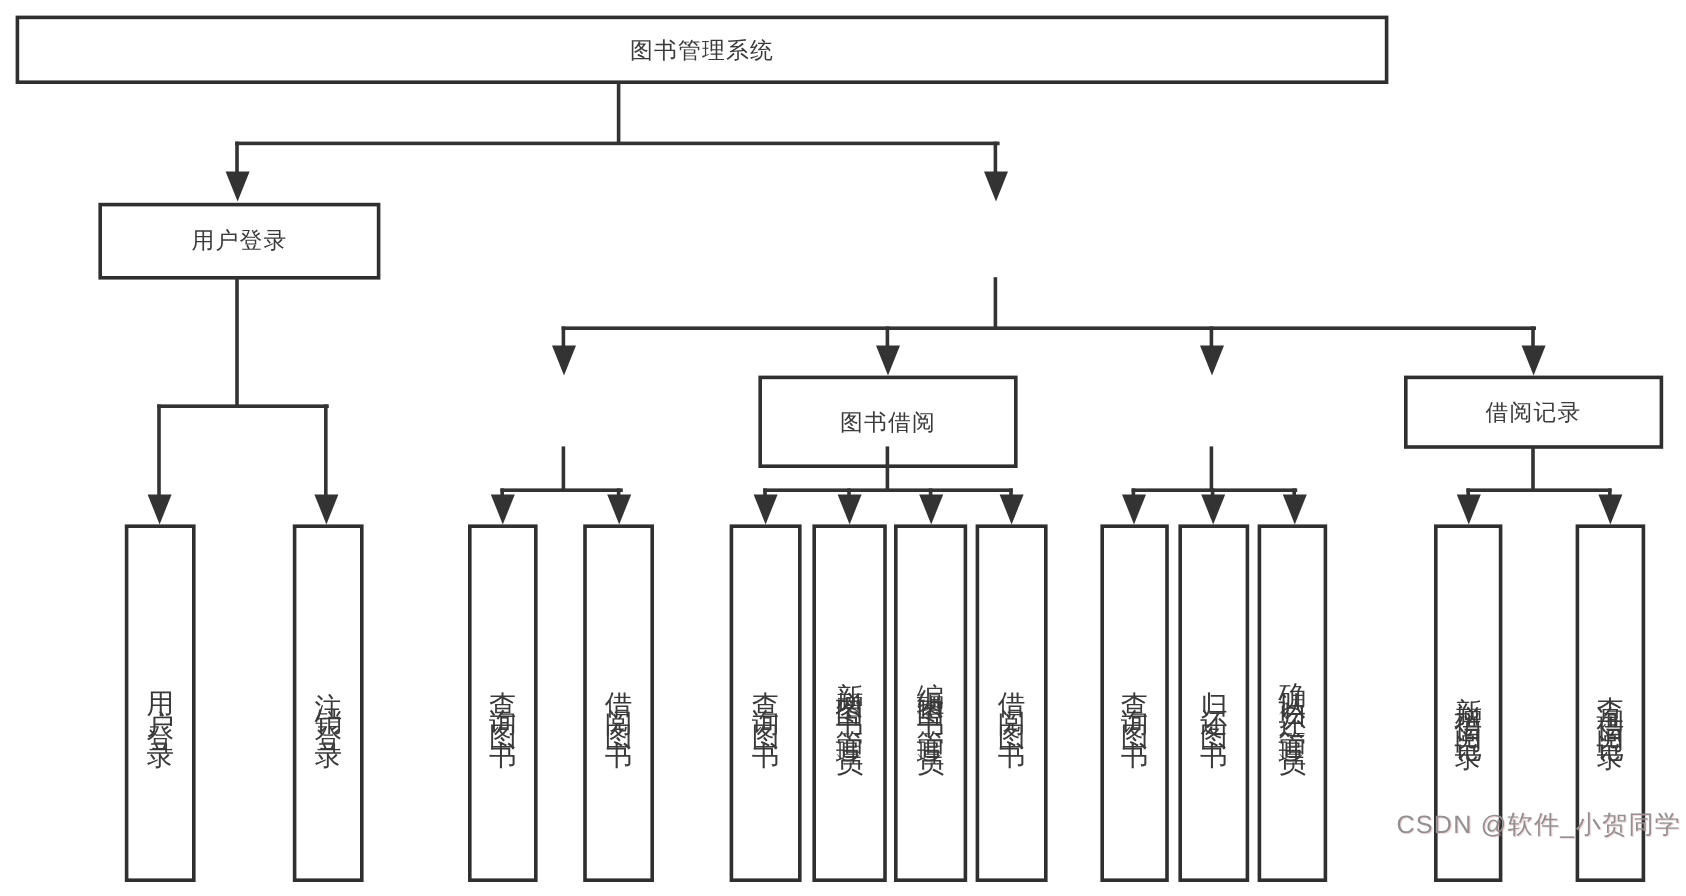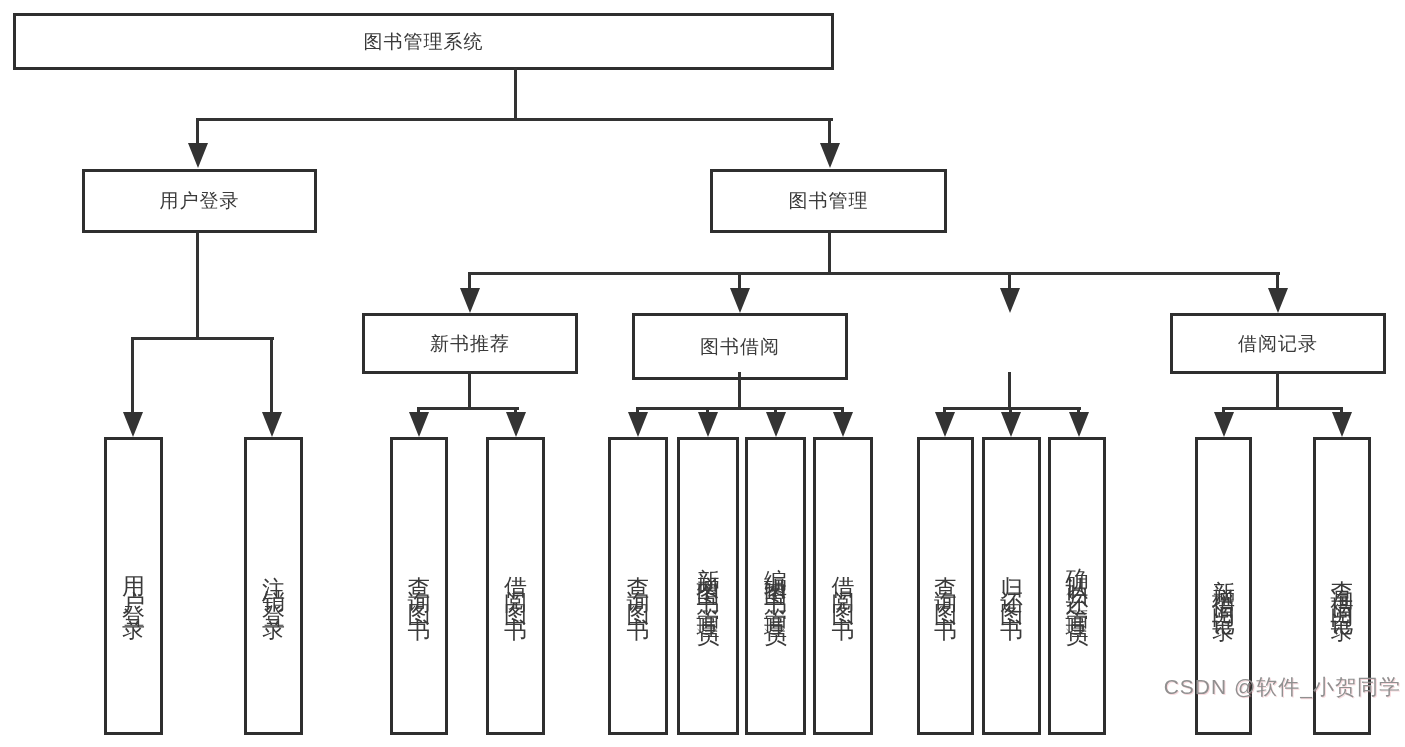--- a/index.html
+++ b/index.html
@@ -61,27 +61,25 @@
     text-shadow: 1px 1px 0 rgba(235, 150, 160, 0.35);
     letter-spacing: 1px;
     white-space: nowrap;
   }
 </style>
 </head>
 <body>
 
 <div id="canvas">
 
-  <div class="box hbox" style="left:13px; top:13px; width:821px; height:57px;">图书管理系统</div>
+  <div class="box hbox" style="left:13px; top:13px; width:1144px; height:57px;">图书管理系统</div>
 
   <div class="box hbox" style="left:82px; top:169px; width:235px; height:64px;">用户登录</div>
-  <div class="box hbox" style="left:710px; top:169px; width:237px; height:64px;">图书管理</div>
 
-  <div class="box hbox" style="left:362px; top:313px; width:216px; height:61px;">新书推荐</div>
-  <div class="box hbox" style="left:632px; top:313px; width:216px; height:67px;">图书借阅</div>
+  <div class="box hbox" style="left:632px; top:313px; width:216px; height:77px;">图书借阅</div>
   <div class="box hbox" style="left:1170px; top:313px; width:216px; height:61px;">借阅记录</div>
 
   <div class="box leaf" style="left:104px; top:437px; width:59px; height:298px;">
     <span class="vtext s4">用户登录</span>
   </div>
   <div class="box leaf" style="left:244px; top:437px; width:59px; height:298px;">
     <span class="vtext s4">注销登录</span>
   </div>
 
   <div class="box leaf" style="left:390px; top:437px; width:58px; height:298px;">

